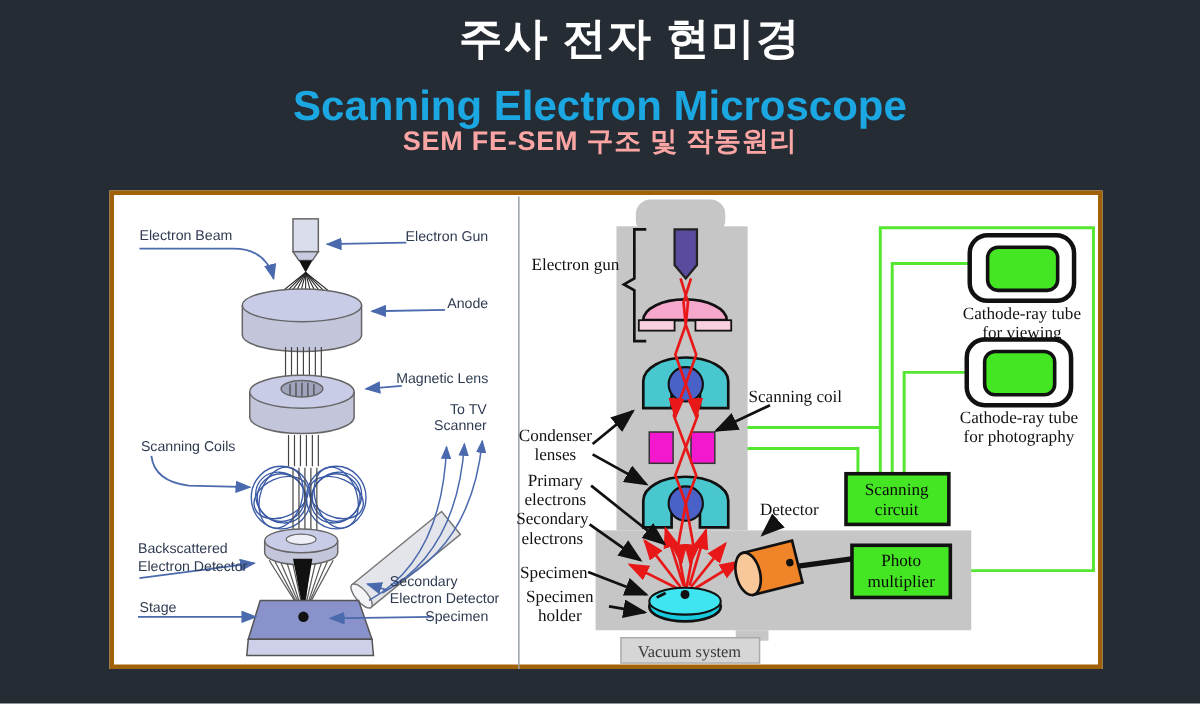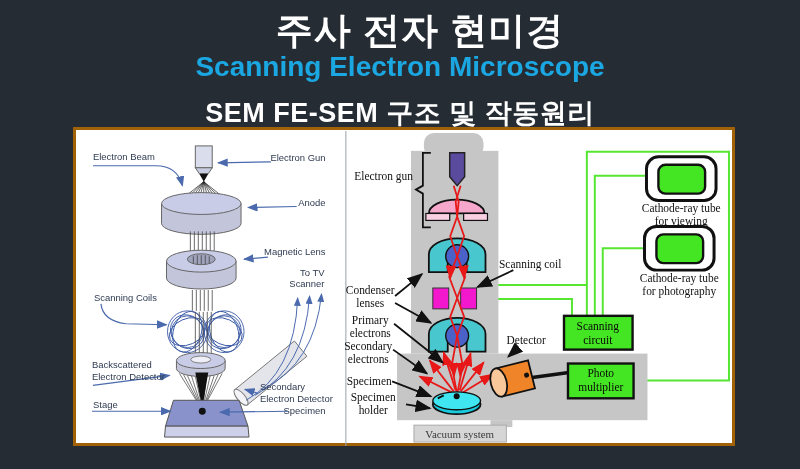--- a/index.html
+++ b/index.html
@@ -2,23 +2,23 @@
 <html><head>
 <meta charset="utf-8">
 <style>
   html,body{margin:0;padding:0;}
   body{
     width:800px;height:469px;position:relative;overflow:hidden;
     background:#262C33;
     font-family:"Liberation Sans",sans-serif;
   }
   .title-block{position:absolute;top:10px;left:0;width:800px;text-align:center;}
-  .title-ko{font-size:37px;font-weight:700;color:#ffffff;line-height:1.15;letter-spacing:1px;padding-left:40px;}
-  .title-en{font-size:28px;font-weight:700;color:#1BA7E2;line-height:1.0;margin-top:0;}
-  .title-sub{font-size:27px;font-weight:700;color:#ffffff;line-height:1.0;margin-top:19px;letter-spacing:0.5px;}
+  .title-ko{font-size:29px;font-weight:700;color:#ffffff;line-height:1.15;letter-spacing:1px;padding-left:40px;}
+  .title-en{font-size:28px;font-weight:700;color:#1BA7E2;line-height:1.0;margin-top:14px;}
+  .title-sub{font-size:18px;font-weight:700;color:#fca5a5;line-height:1.0;margin-top:0;letter-spacing:0.5px;}
   .panel{
     position:absolute;left:73px;top:127px;width:662px;height:319px;
     background:#ffffff;border:3px solid #a16207;box-sizing:border-box;
   }
   svg{display:block;}
   .llab{font-family:"Liberation Sans",sans-serif;font-size:9.5px;fill:#2E3A50;}
   .rlab{font-family:"Liberation Serif",serif;font-size:11.5px;fill:#111111;}
   .rlab-box{font-family:"Liberation Serif",serif;font-size:11.5px;fill:#0a0a0a;}
   .vlab{font-family:"Liberation Serif",serif;font-size:11px;fill:#3a3a3a;}
 </style>

